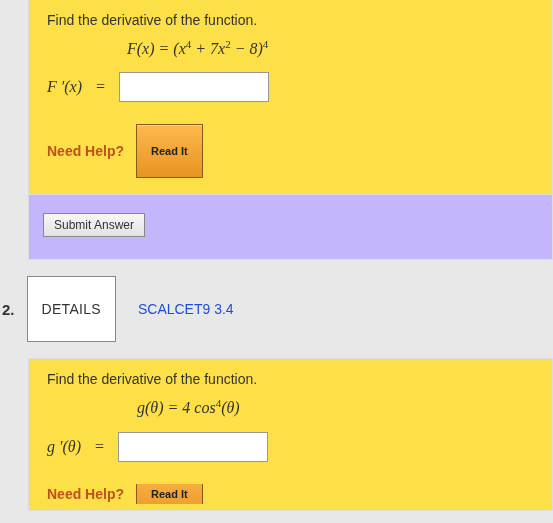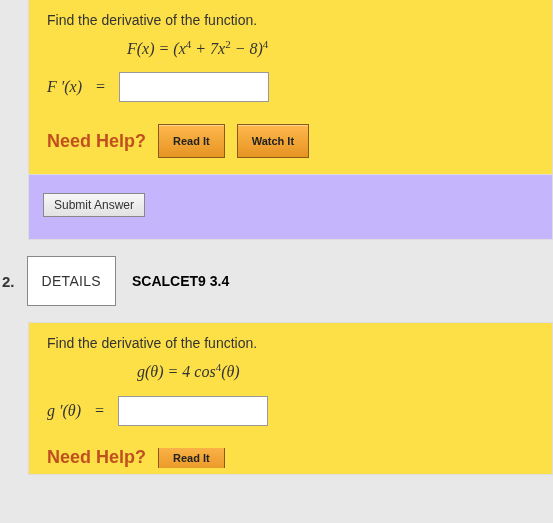--- a/index.html
+++ b/index.html
@@ -45,26 +45,26 @@
       height: 30px;
       border: 1px solid #999;
       background: #fff;
       padding: 2px 4px;
       font-size: 14px;
     }
     .help-row { display: flex; align-items: center; gap: 12px; }
     .need-help {
       color: #c05020;
       font-weight: bold;
-      font-size: 18px;
+      font-size: 14px;
     }
     .orange-btn {
       background: linear-gradient(#ffb84d, #e69422);
       border: 1px solid #8a5a1a;
-      padding: 10px 14px;
+      padding: 20px 14px;
       font-size: 11px;
       font-weight: bold;
       color: #222;
       cursor: pointer;
       box-shadow: inset 0 1px 0 rgba(255,255,255,.4);
     }
     .submit-region {
       background: #c4b5fd;
       border: 1px solid #ddd;
       border-top: none;
@@ -84,53 +84,52 @@
       align-items: center;
       gap: 12px;
       padding: 16px 0 16px 0;
       margin-left: 2px;
     }
     .qnum { font-weight: bold; font-size: 15px; }
     .points { font-weight: bold; font-size: 14px; }
     .outline-btn {
       background: #fff;
       border: 1px solid #888;
-      padding: 16px 14px;
+      padding: 24px 14px;
       font-size: 14px;
       color: #333;
       cursor: pointer;
       letter-spacing: .3px;
     }
     .outline-btn.notes { border-color: #6a7fa0; color: #3a4a66; }
     .source {
       font-size: 14px;
-      font-weight: bold;
-      color: #000000;
-      margin-left: 4px;
+      font-weight: normal;
+      color: #1d4ed8;
+      margin-left: 10px;
       white-space: nowrap;
     }
     .panel.second { border-top: 1px solid #ddd; padding-bottom: 6px; }
     .panel.second .formula { margin-left: 90px; }
     .help-row.cut { overflow: hidden; height: 20px; }
   </style>
 </head>
 <body>
 
 <div class="panel top">
   <div class="prompt">Find the derivative of the function.</div>
   <div class="formula"><i>F</i>(<i>x</i>) = (<i>x</i><span class="sup">4</span> + 7<i>x</i><span class="sup">2</span> − 8)<span class="sup">4</span></div>
   <div class="answer-row">
     <span class="answer-label"><i>F</i> ′(<i>x</i>)</span>
     <span class="eq">=</span>
     <input class="answer-input" type="text" style="">
   </div>
   <div class="help-row">
     <span class="need-help">Need Help?</span>
     <button class="orange-btn">Read It</button>
-    <button class="orange-btn">Watch It</button>
   </div>
 </div>
 
 <div class="submit-region">
   <button class="gray-btn">Submit Answer</button>
 </div>
 
 <div class="header-row">
   <span class="qnum">2.</span>
   <button class="outline-btn">DETAILS</button>

